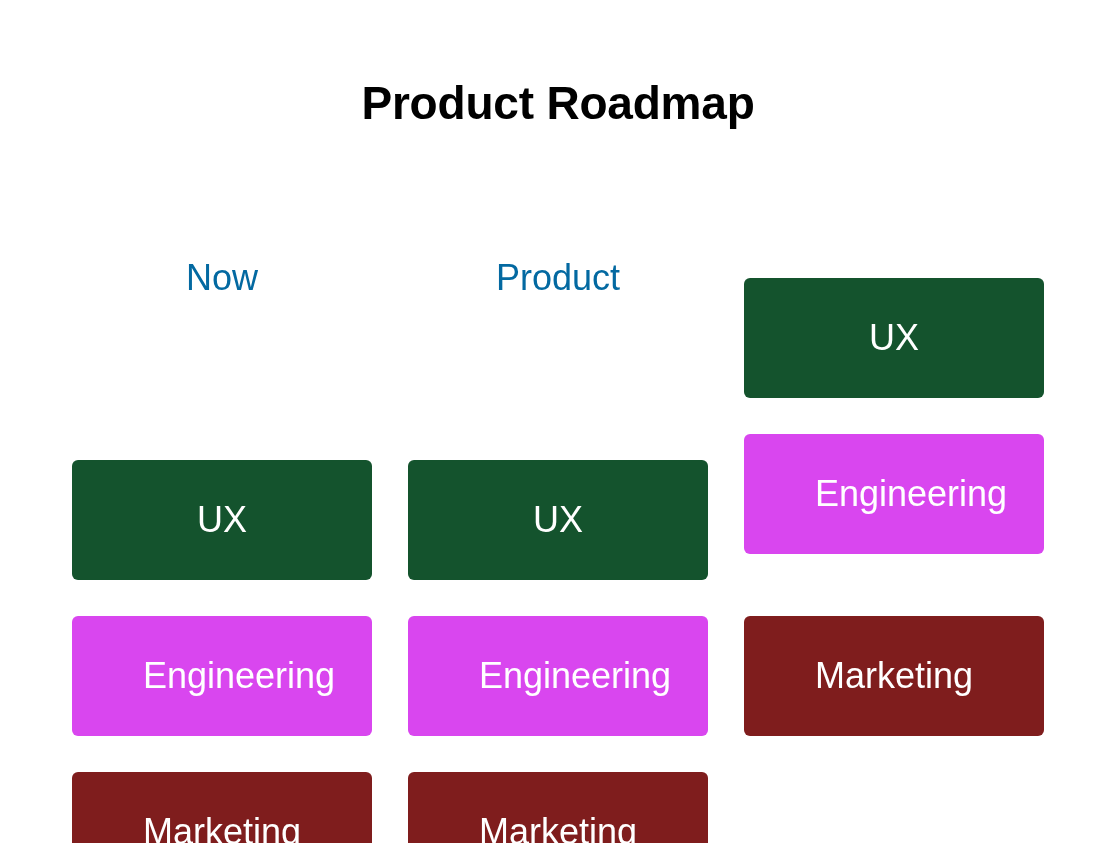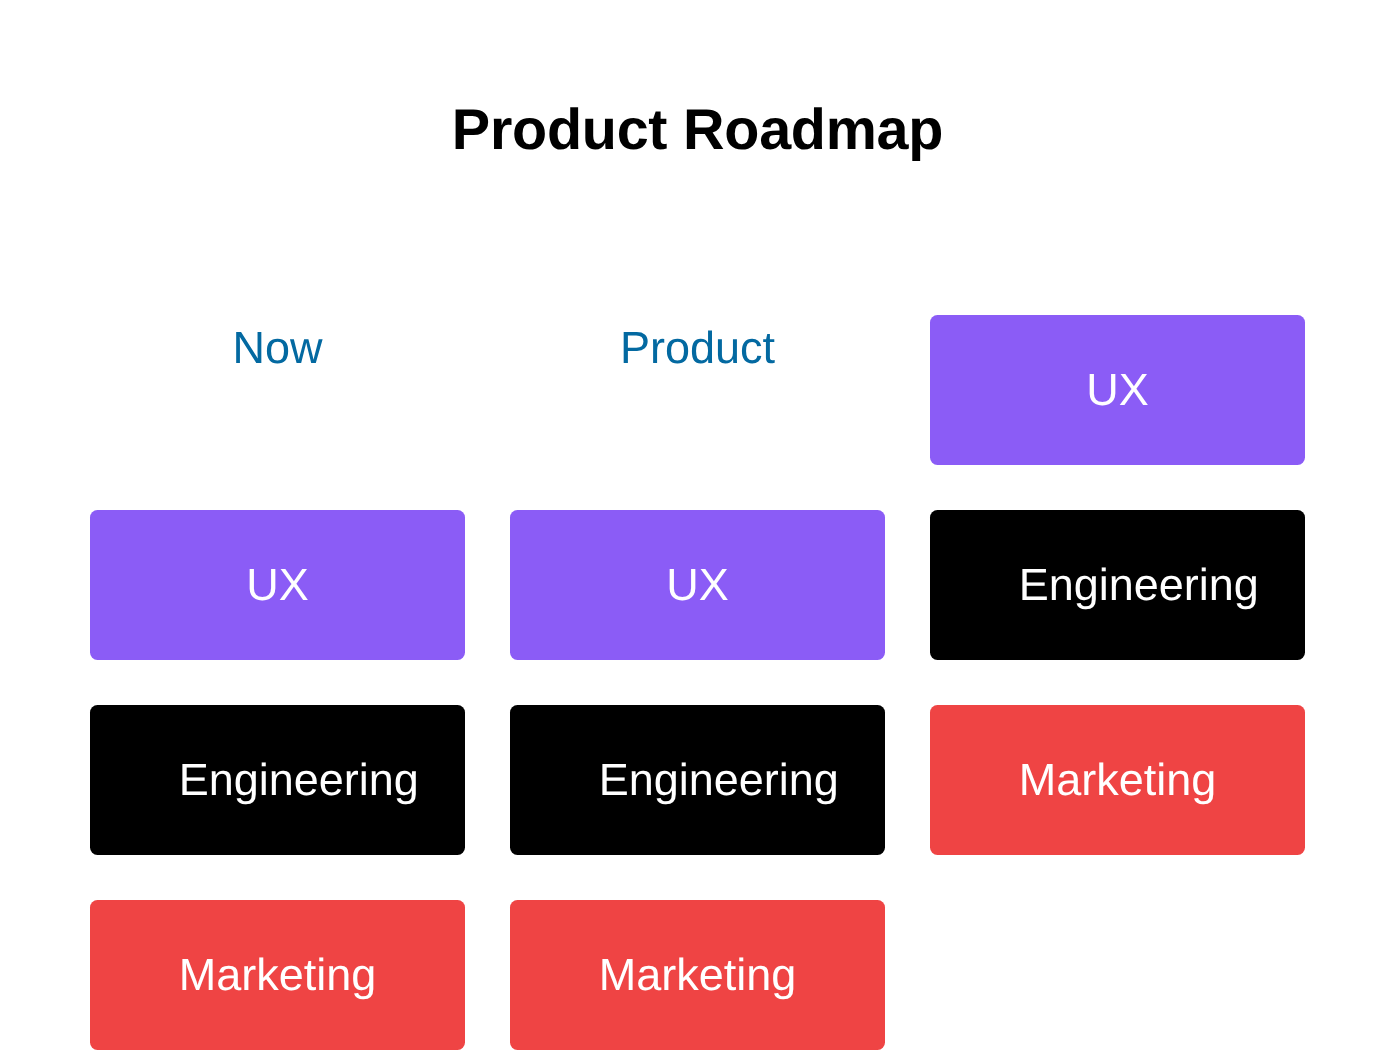--- a/index.html
+++ b/index.html
@@ -73,23 +73,23 @@
 
   .card-label {
     font-size: 36px;
     font-weight: normal;
     color: #ffffff;
     line-height: 42px;
     text-align: center;
     white-space: nowrap;
   }
 
-  .swim-ux        { background: #8b5cf6; }
-  .swim-eng       { background: #000000; padding-left: 44px; }
-  .swim-marketing { background: #ef4444; }
+  .swim-ux        { background: #14532d; margin-top: 26px; }
+  .swim-eng       { background: #d946ef; padding-left: 44px; }
+  .swim-marketing { background: #7f1d1d; }
 </style>
 </head>
 <body>
 
 <div class="canvas">
 
   <div class="title">Product Roadmap</div>
 
   <div class="board">
 

